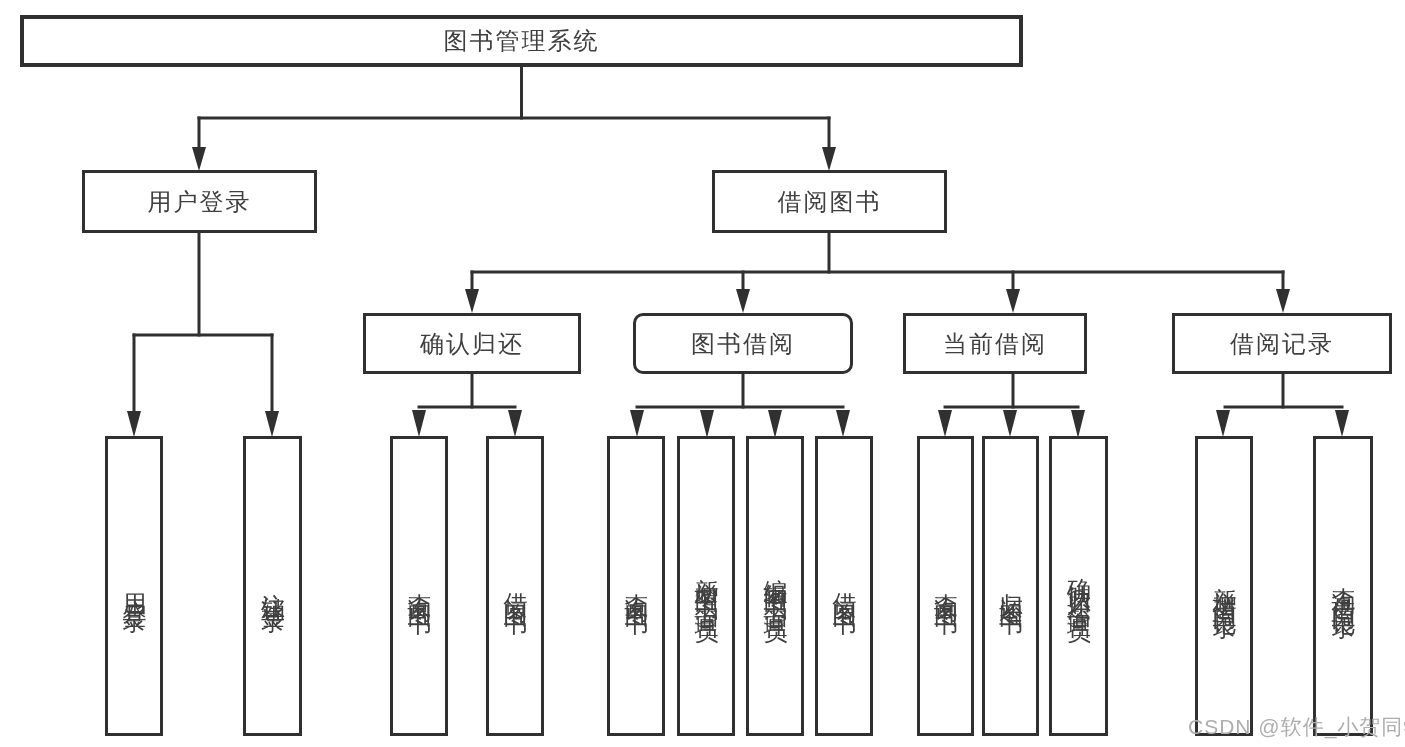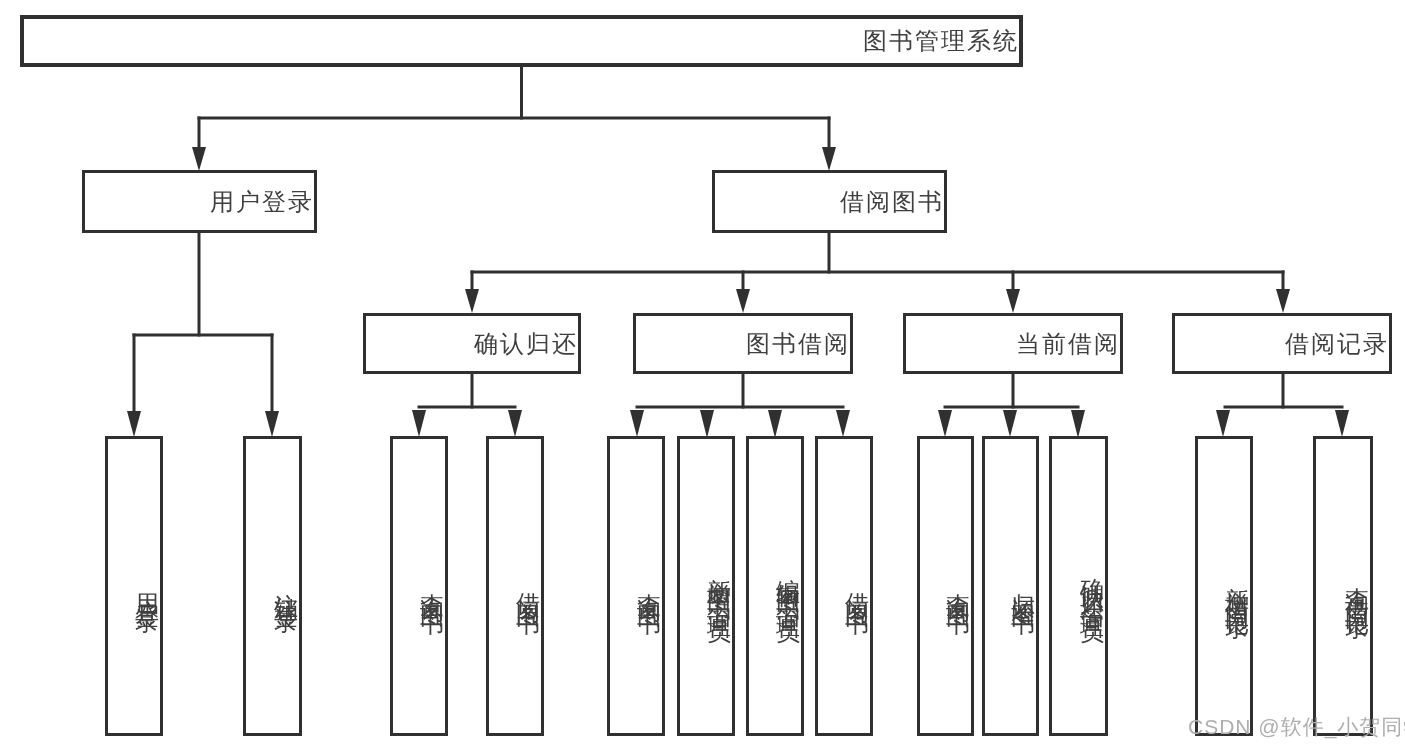--- a/index.html
+++ b/index.html
@@ -19,23 +19,24 @@
   }
   #connectors line { stroke: #303030; stroke-width: 3; }
   #connectors polygon { fill: #303030; }
   .box {
     position: absolute;
     box-sizing: border-box;
     border: 3px solid #303030;
     background: #ffffff;
     display: flex;
     align-items: center;
-    justify-content: flex-end;
+    justify-content: center;
     color: #3f3f3f;
     z-index: 1;
+    font-family: Liberation Serif, serif;
   }
   .box.root { border-width: 4px; }
   .hlabel {
     font-size: 24px;
     letter-spacing: 2px;
     white-space: nowrap;
   }
   .vbox .vlabel {
     writing-mode: vertical-rl;
     text-orientation: mixed;
@@ -118,24 +119,24 @@
   <div class="box" style="left:82px; top:170px; width:235px; height:63px;">
     <span class="hlabel">用户登录</span>
   </div>
   <div class="box" style="left:712px; top:170px; width:235px; height:63px;">
     <span class="hlabel">借阅图书</span>
   </div>
 
   <div class="box" style="left:363px; top:313px; width:218px; height:61px;">
     <span class="hlabel">确认归还</span>
   </div>
-  <div class="box" style="left:633px; top:313px; width:220px; height:61px;">
+  <div class="box" style="left:633px; top:313px; width:220px; height:61px;border-radius:10px;">
     <span class="hlabel">图书借阅</span>
   </div>
-  <div class="box" style="left:903px; top:313px; width:220px; height:61px;">
+  <div class="box" style="left:903px; top:313px; width:184px; height:61px;">
     <span class="hlabel">当前借阅</span>
   </div>
   <div class="box" style="left:1172px; top:313px; width:220px; height:61px;">
     <span class="hlabel">借阅记录</span>
   </div>
 
   <div class="box vbox" style="left:105px; top:436px; width:58px; height:300px;">
     <span class="vlabel">用户登录</span>
   </div>
   <div class="box vbox" style="left:243px; top:436px; width:59px; height:300px;">

